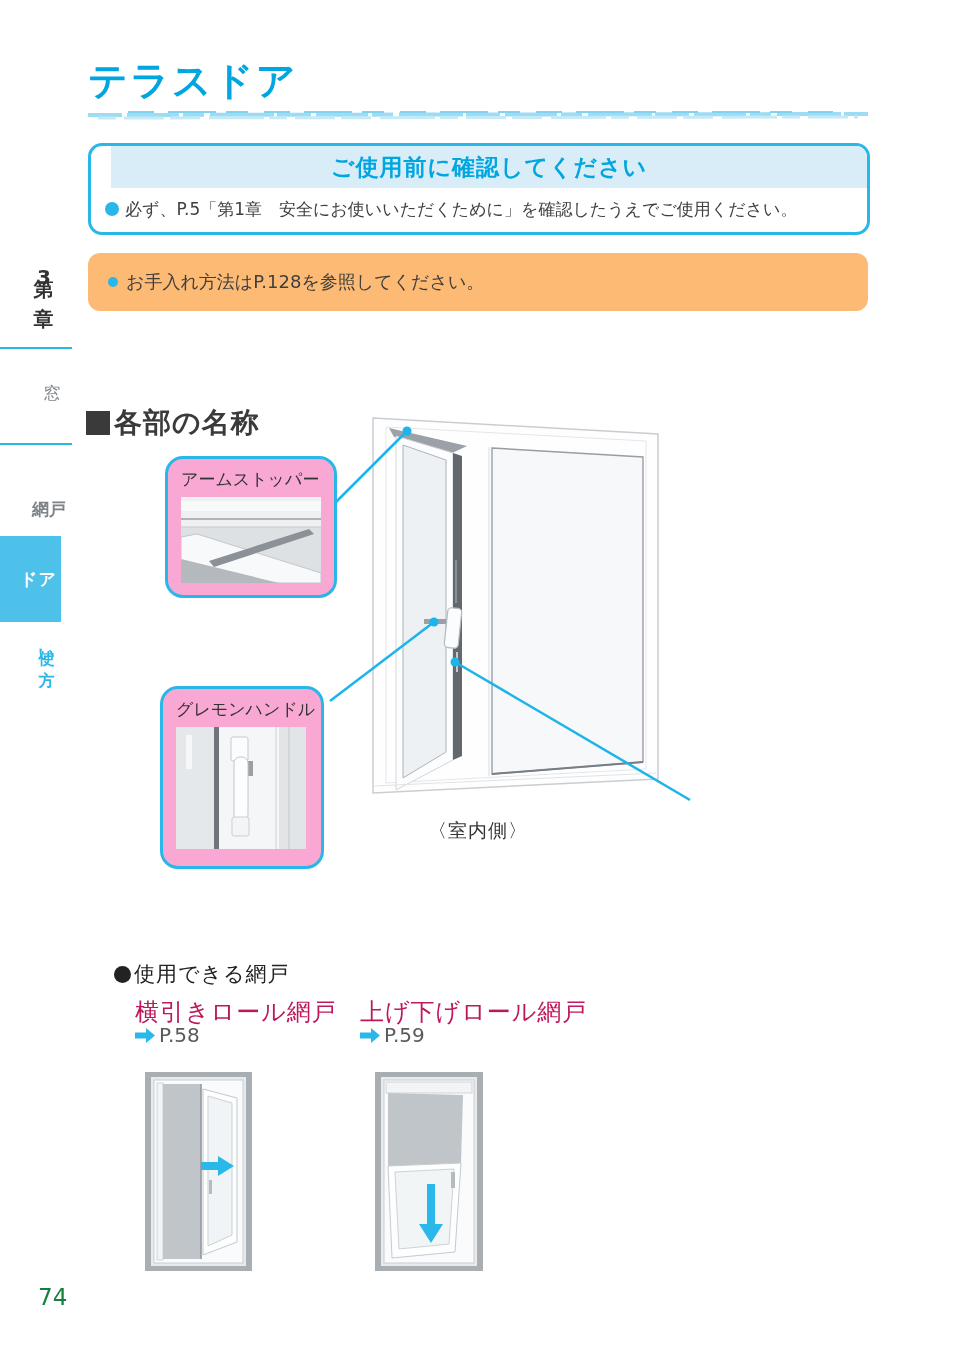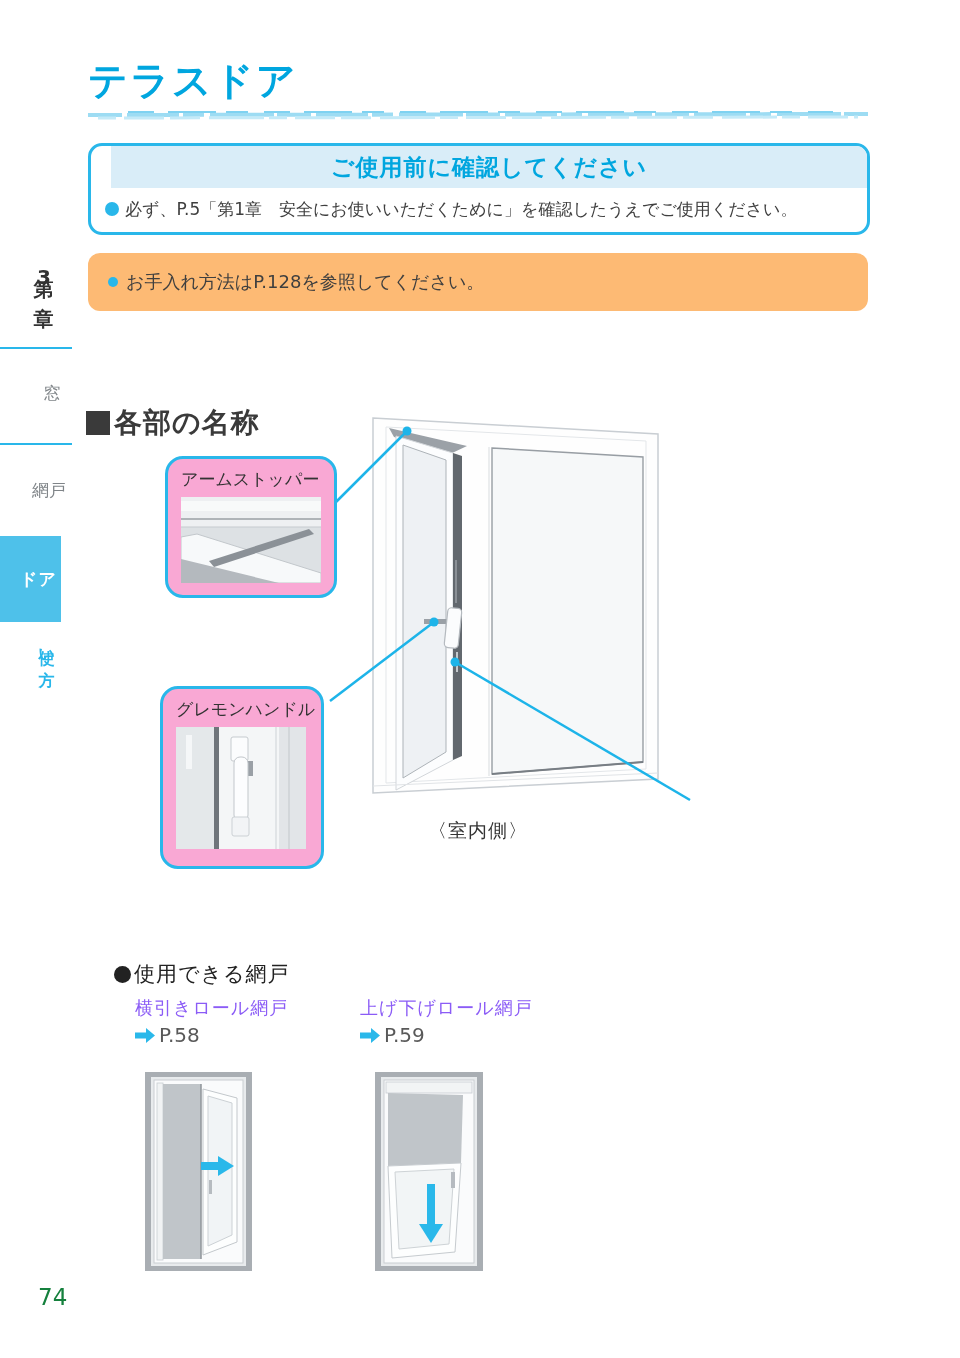--- a/index.html
+++ b/index.html
@@ -11,21 +11,21 @@
   .sb-chapter{
     position:absolute;left:34px;top:263px;height:78px;
     writing-mode:vertical-rl;text-orientation:upright;
     font-size:20px;font-weight:bold;color:#333;letter-spacing:2px;line-height:1;
   }
   .sb-line{position:absolute;left:0;width:72px;height:2px;background:#29b7ea;}
   .sb-line1{top:347px;}
   .sb-line2{top:443px;}
   .sb-label{position:absolute;left:30px;width:44px;text-align:center;font-size:17px;color:#7f8488;}
   .sb-mado{top:382px;}
-  .sb-amido{top:479px;left:24px;width:50px;}
+  .sb-amido{top:498px;left:24px;width:50px;font-weight:bold;}
   .sb-door{
     position:absolute;left:0;top:536px;width:61px;height:86px;background:#4ec1ea;
     display:flex;align-items:center;justify-content:center;padding-left:16px;box-sizing:border-box;
     color:#ffffff;font-size:17px;font-weight:bold;letter-spacing:1px;
   }
   .sb-usage{
     position:absolute;left:38px;top:637px;height:60px;
     writing-mode:vertical-rl;text-orientation:upright;
     font-size:16px;font-weight:bold;color:#29b7ea;line-height:1.1;letter-spacing:1px;
   }
@@ -75,21 +75,21 @@
   .view-label{
     position:absolute;left:428px;top:818px;width:180px;text-align:left;
     font-size:19px;color:#333;letter-spacing:1px;
   }
   
   .screens-head{
     position:absolute;left:114px;top:960px;display:flex;align-items:center;
     font-size:21px;font-weight:normal;color:#222;letter-spacing:1px;
   }
   .circle-marker{width:17px;height:17px;border-radius:50%;background:#222;margin-right:3px;flex:none;}
-  .screen-name{position:absolute;top:996px;font-size:18px;color:#8b5cf6;letter-spacing:1px;}
+  .screen-name{position:absolute;top:996px;font-size:24px;color:#be185d;letter-spacing:1px;}
   .screen-ref{position:absolute;top:1023px;display:flex;align-items:center;font-size:20px;color:#595959;}
   .sn-1,.sr-1{left:135px;}
   .sn-2,.sr-2{left:360px;}
   .screen-ref .ref-arrow{margin-right:4px;}
   .screen-img{position:absolute;top:1072px;}
   .si-1{left:145px;}
   .si-2{left:375px;}
   .page-num{position:absolute;left:38px;top:1284px;font-size:23px;color:#15803d;}
 </style>
 </head>

